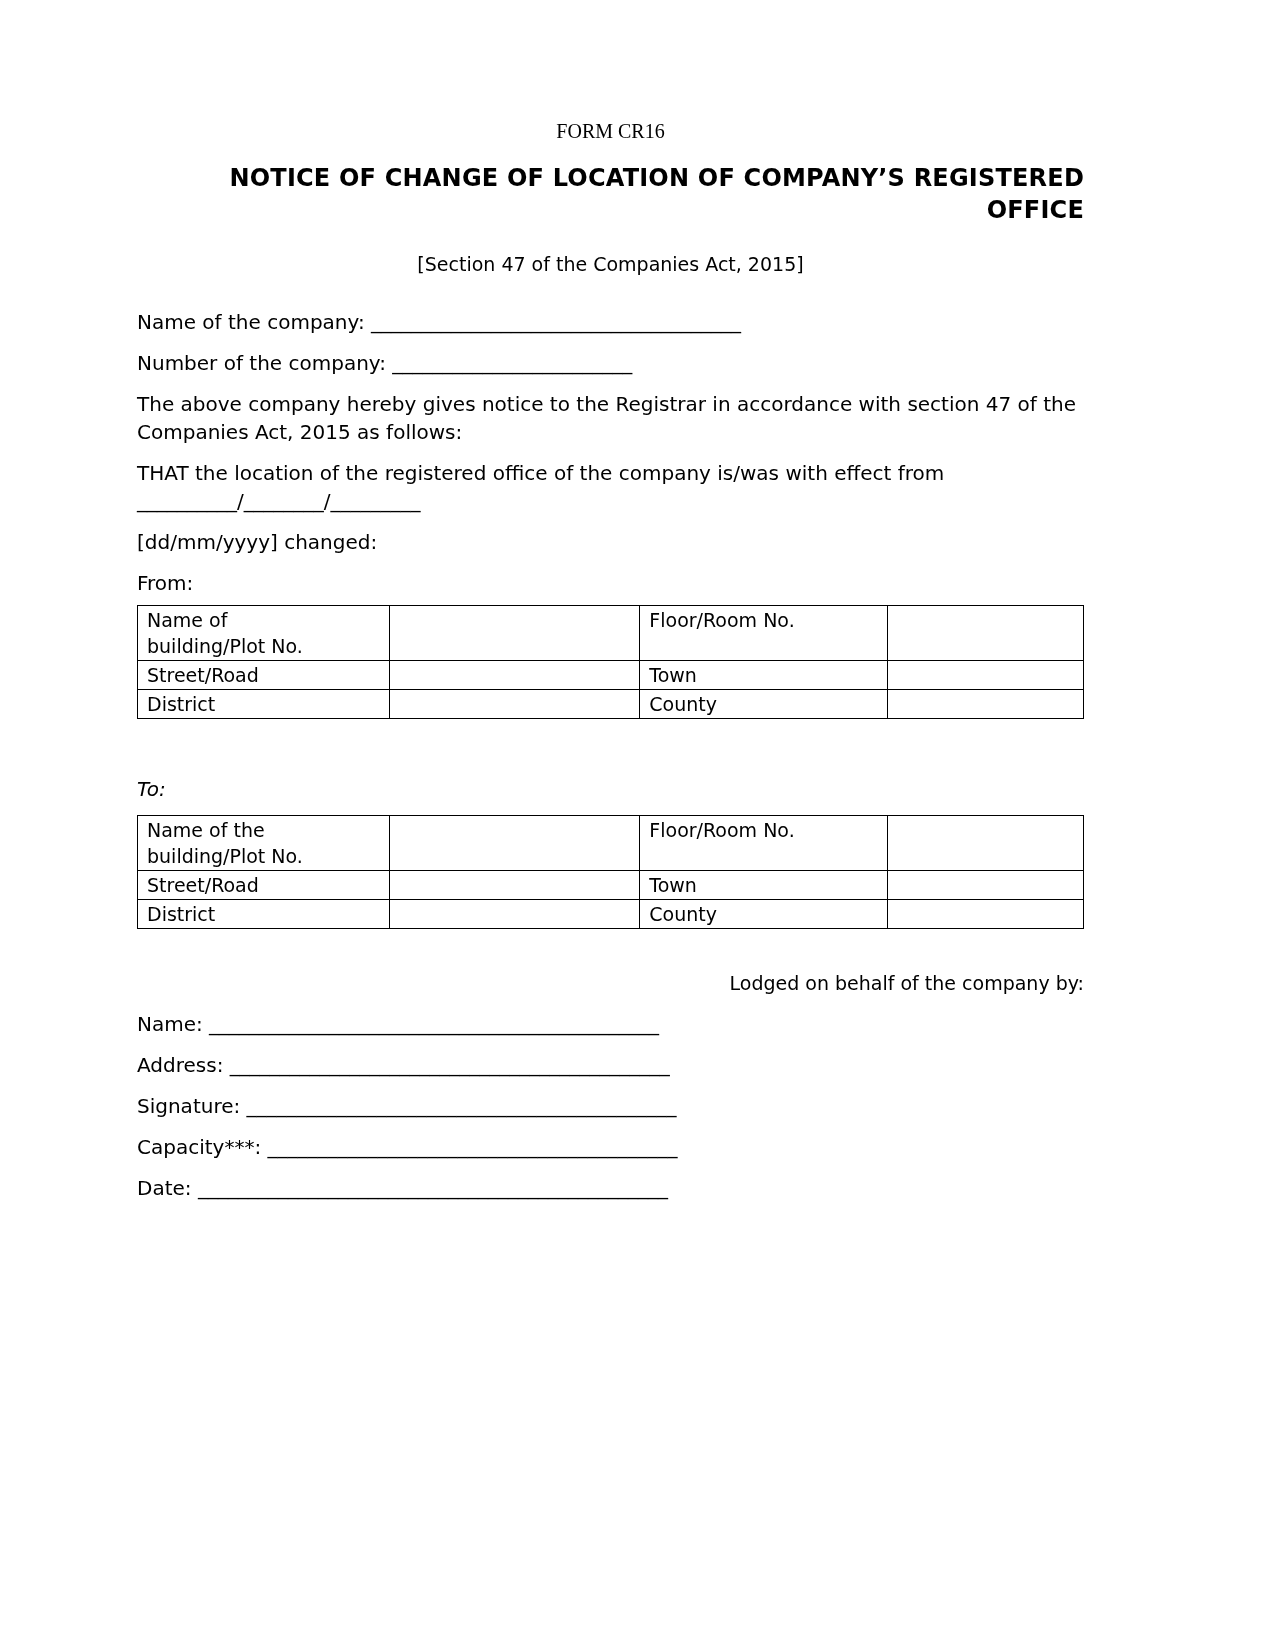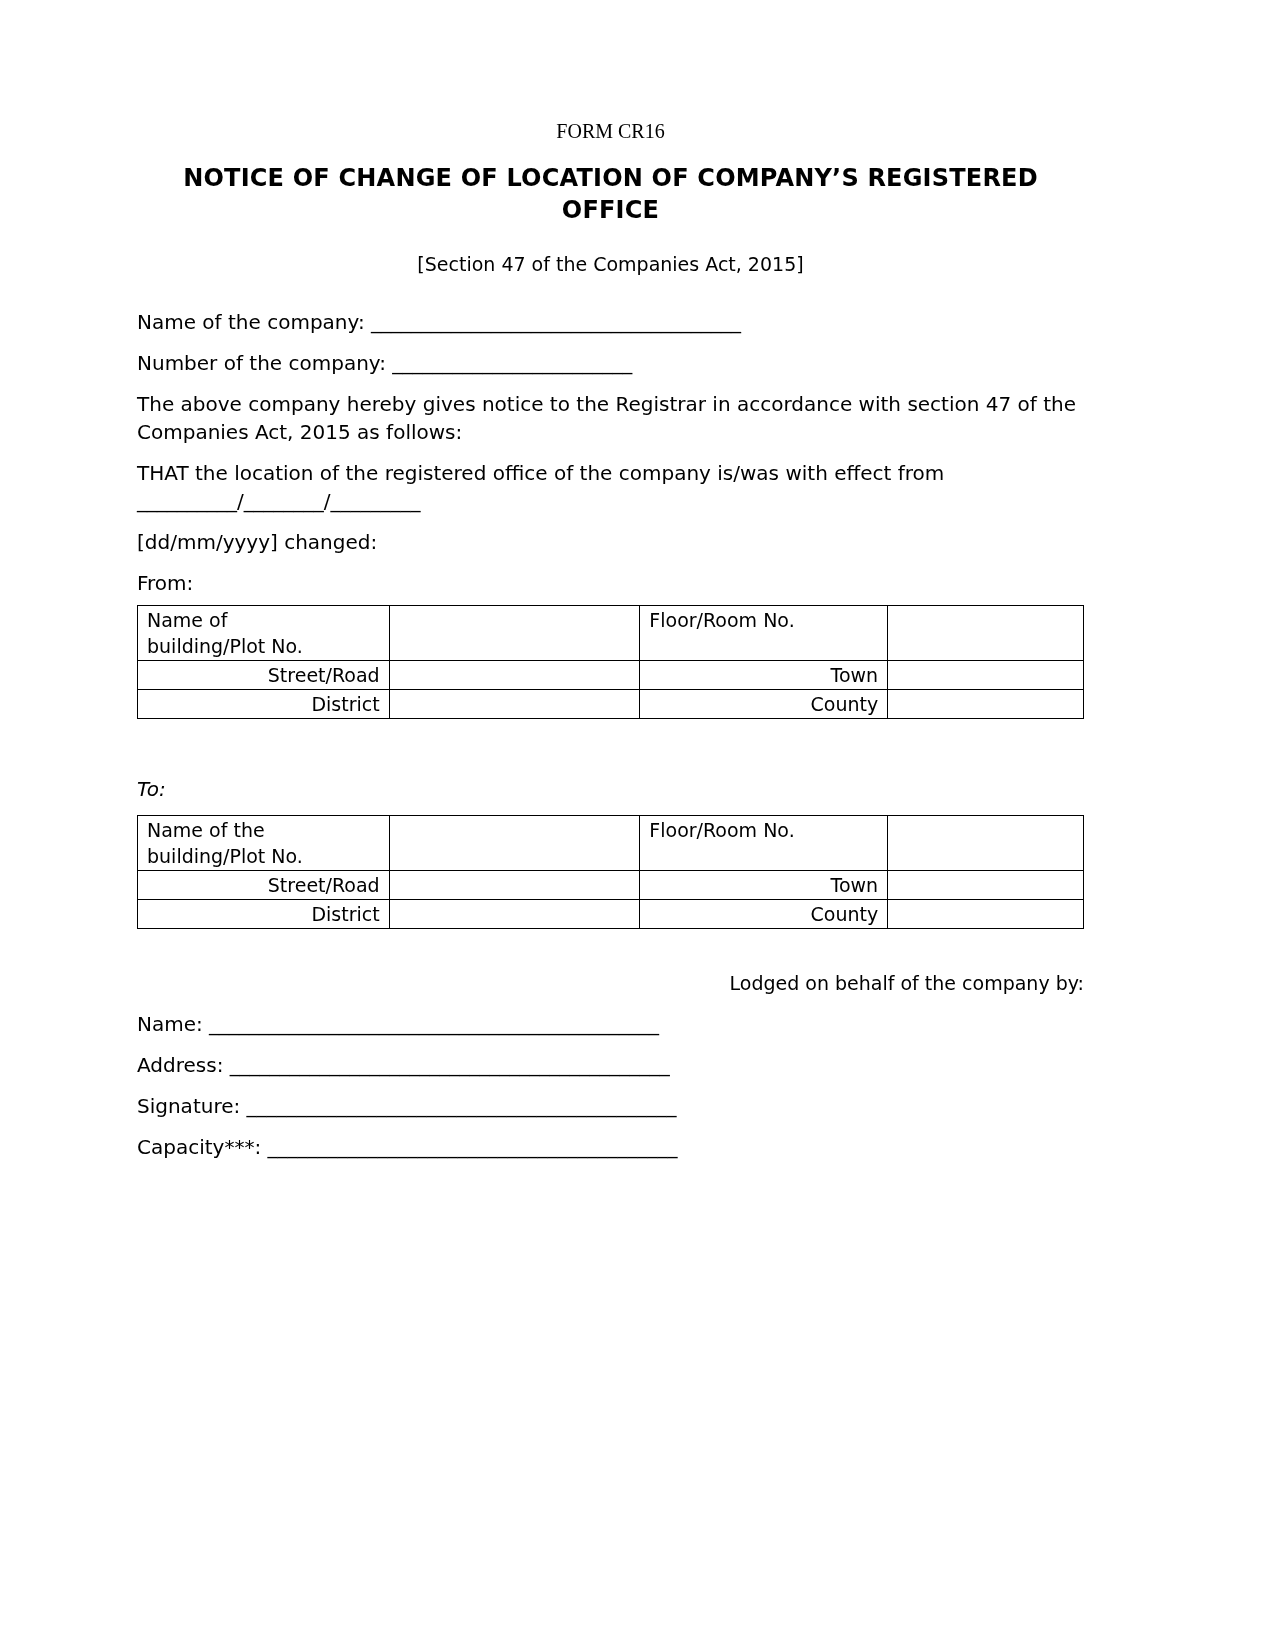--- a/index.html
+++ b/index.html
@@ -21,21 +21,21 @@
     font-family: Liberation Serif, serif;
     font-size: 20px;
     line-height: 26px;
     text-align: center;
     margin-bottom: 18px;
   }
   .title {
     font-size: 24px;
     font-weight: bold;
     line-height: 32px;
-    text-align: center;
+    text-align: right;
     letter-spacing: 0.2px;
     margin-bottom: 24px;
   }
   .section-ref {
     font-size: 19px;
     line-height: 28px;
     text-align: center;
     margin-bottom: 30px;
   }
   .body-line {
@@ -62,21 +62,21 @@
     line-height: 26px;
     padding: 1px 9px;
     vertical-align: top;
     white-space: pre-line;
   }
   col.c1 { width: 26.6%; }
   col.c2 { width: 26.5%; }
   col.c3 { width: 26.2%; }
   col.c4 { width: 20.7%; }
   tr.row-tall td { height: 54px; }
-  tr.row-short td { height: 23px; text-align: right; }
+  tr.row-short td { height: 23px; }
   .lodged-heading {
     margin-top: 40px;
     margin-bottom: 13px;
     font-size: 19px;
     line-height: 28px;
     text-align: right;
   }
 </style>
 </head>
 <body>
@@ -166,14 +166,15 @@
   <p class="body-line lodged-heading">Lodged on behalf of the company by:</p>
 
   <p class="body-line"><span>Name:</span> <span class="blank">_____________________________________________</span></p>
 
   <p class="body-line"><span>Address:</span> <span class="blank">____________________________________________</span></p>
 
   <p class="body-line"><span>Signature:</span> <span class="blank">___________________________________________</span></p>
 
   <p class="body-line"><span>Capacity***:</span> <span class="blank">_________________________________________</span></p>
 
+  <p class="body-line"><span>Date:</span> <span class="blank">_______________________________________________</span></p>
 
 </div>
 
 </body></html>

